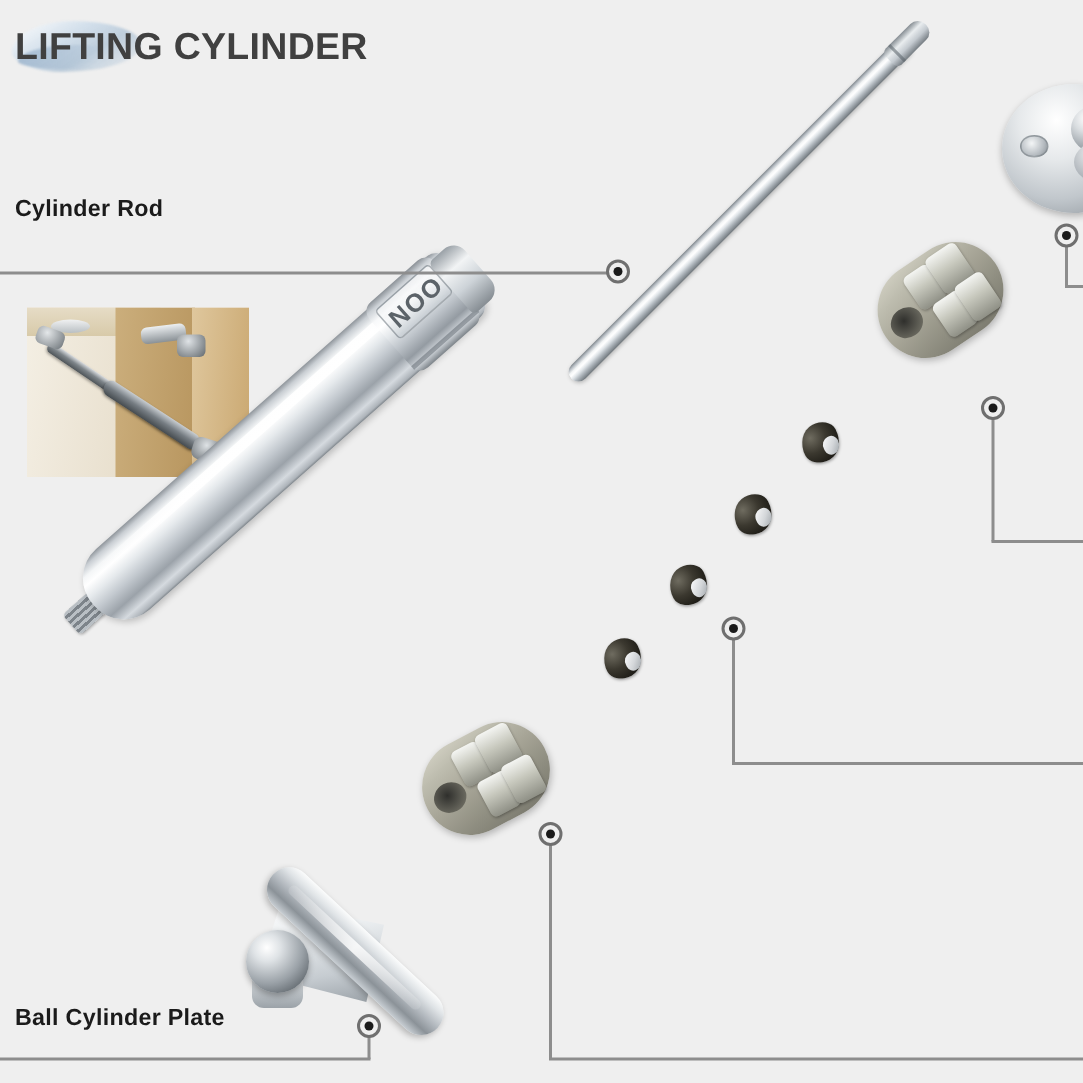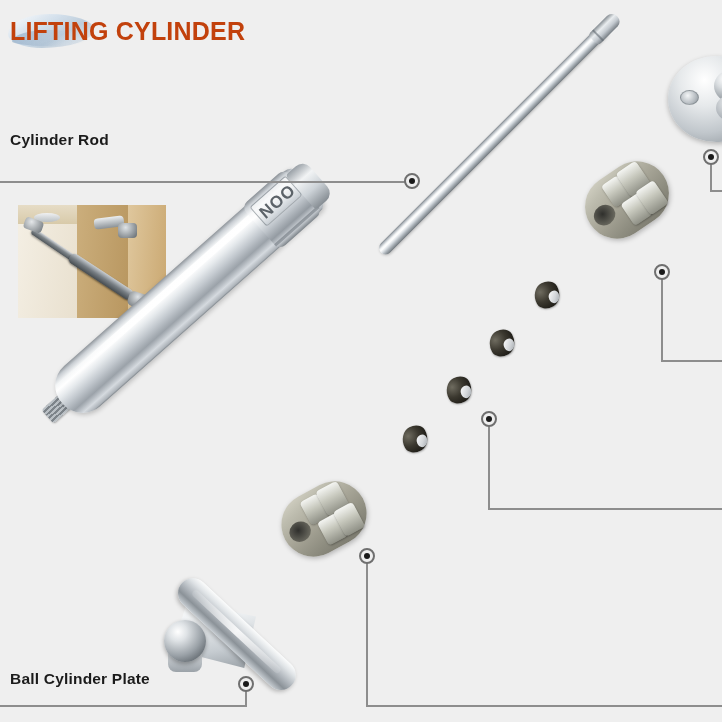--- a/index.html
+++ b/index.html
@@ -19,21 +19,21 @@
     border-radius:48% 52% 60% 40% / 60% 45% 55% 40%;
     filter:blur(.6px);
   }
   .title-mark:after{
     content:"";position:absolute;left:4px;top:16px;width:76px;height:16px;
     background:linear-gradient(120deg,rgba(118,150,182,.55),rgba(200,218,235,.15) 70%,rgba(255,255,255,0));
     border-radius:50% 50% 55% 45% / 70% 60% 40% 30%;
   }
   .title-text{
     position:absolute;left:0;top:0;
-    font-size:25px;font-weight:bold;letter-spacing:.2px;color:#c2410c;
+    font-size:25px;font-weight:bold;letter-spacing:.2px;color:#404040;
     white-space:nowrap;line-height:38px;text-align:right;
   }
 
   
   .part{position:absolute;}
 
   
   .inset{
     position:absolute;left:18px;top:205px;width:148px;height:113px;
     background:#efe6d8;overflow:hidden;

